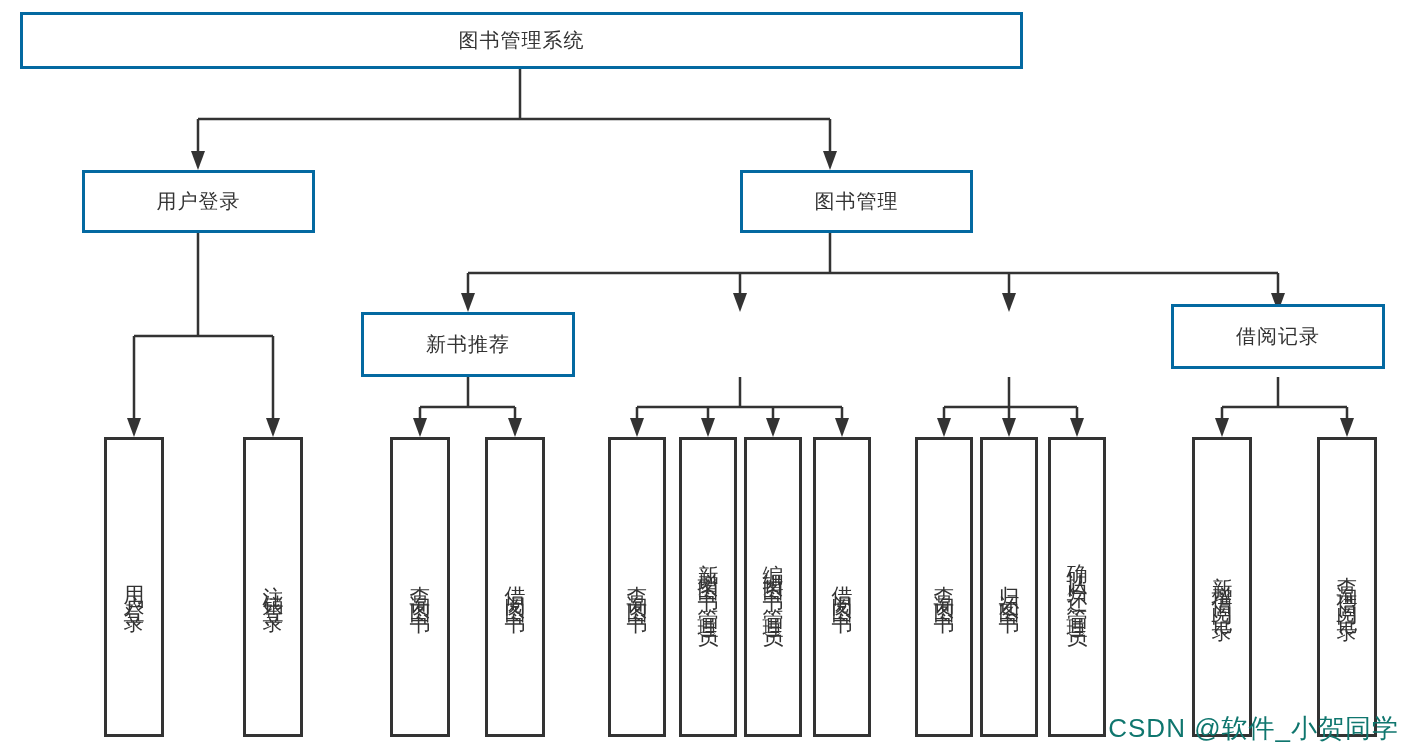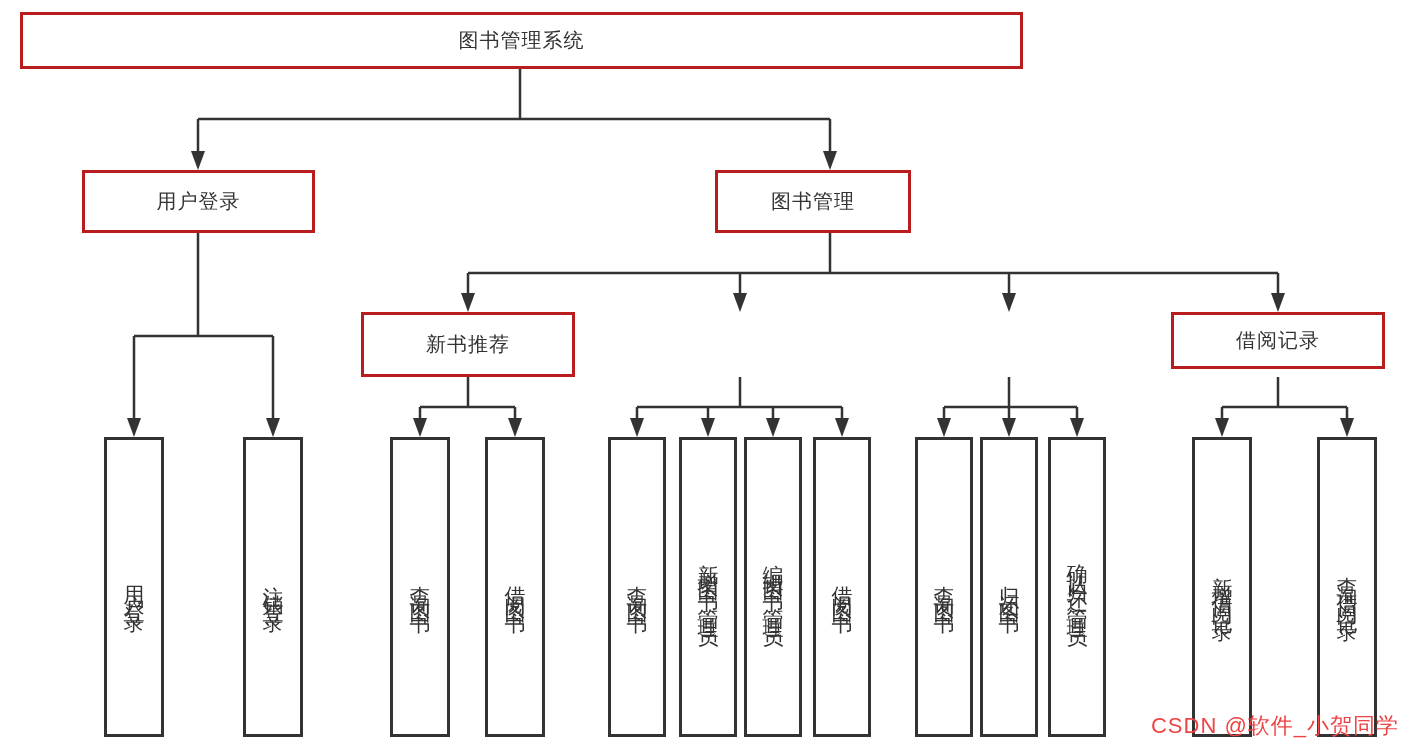--- a/index.html
+++ b/index.html
@@ -20,21 +20,21 @@
     position: absolute;
     left: 0;
     top: 0;
     width: 1405px;
     height: 747px;
     pointer-events: none;
   }
   .box {
     position: absolute;
     box-sizing: border-box;
-    border: 3px solid #b91c1c;
+    border: 3px solid #0369a1;
     background: #ffffff;
     display: flex;
     align-items: center;
     justify-content: center;
     font-size: 20px;
     color: #333333;
     letter-spacing: 1px;
   }
   .leaf {
     position: absolute;
@@ -53,22 +53,22 @@
     font-size: 21px;
     letter-spacing: 9px;
     color: #333333;
     white-space: nowrap;
     max-height: 288px;
   }
   .watermark {
     position: absolute;
     top: 711px;
     right: 6px;
-    font-size: 22px;
-    color: #ef4444;
+    font-size: 26px;
+    color: #0f766e;
     letter-spacing: 1px;
     z-index: 5;
   }
 </style>
 </head>
 <body>
 
 <div class="canvas">
 
   <svg class="wires" viewBox="0 0 1405 747" xmlns="http://www.w3.org/2000/svg">
@@ -112,28 +112,28 @@
     </g>
   </svg>
 
   <div class="box" style="left:20px; top:12px; width:1003px; height:57px;">
     <span>图书管理系统</span>
   </div>
 
   <div class="box" style="left:82px; top:170px; width:233px; height:63px;">
     <span>用户登录</span>
   </div>
-  <div class="box" style="left:715px; top:170px; width:196px; height:63px;">
+  <div class="box" style="left:740px; top:170px; width:233px; height:63px;">
     <span>图书管理</span>
   </div>
 
   <div class="box" style="left:361px; top:312px; width:214px; height:65px;">
     <span>新书推荐</span>
   </div>
-  <div class="box" style="left:1171px; top:312px; width:214px; height:57px;">
+  <div class="box" style="left:1171px; top:304px; width:214px; height:65px;">
     <span>借阅记录</span>
   </div>
 
   <div class="leaf" style="left:104px; width:60px;">
     <span class="vtext">用户登录</span>
   </div>
   <div class="leaf" style="left:243px; width:60px;">
     <span class="vtext">注销登录</span>
   </div>
 

